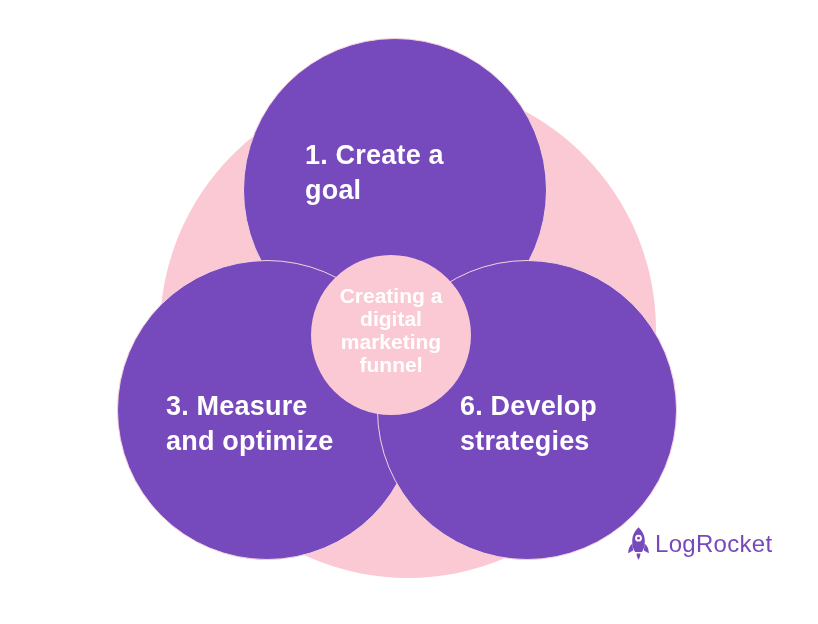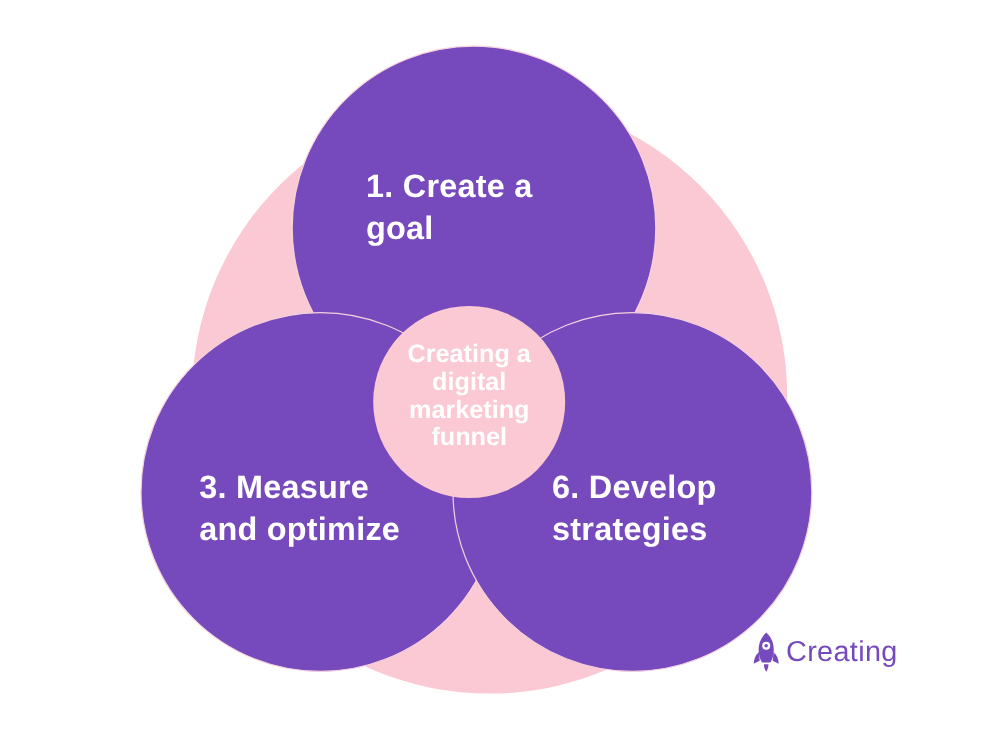--- a/index.html
+++ b/index.html
@@ -100,16 +100,16 @@
         <g fill="#764ABC">
           <path d="M12 1 C16.2 5 17.6 9.2 17.6 13.8 C17.6 17.8 16.6 21 15 23.2 L9 23.2 C7.4 21 6.4 17.8 6.4 13.8 C6.4 9.2 7.8 5 12 1 Z"></path>
           <path d="M6.6 15.5 C4 17.6 2.8 20.6 2.8 24.2 L7.2 21.8 Z"></path>
           <path d="M17.4 15.5 C20 17.6 21.2 20.6 21.2 24.2 L16.8 21.8 Z"></path>
           <path d="M10.3 24.4 C10.3 26.6 10.9 28.3 12 30 C13.1 28.3 13.7 26.6 13.7 24.4 Z"></path>
         </g>
         <circle cx="12" cy="10.8" r="3" fill="#ffffff"></circle>
         <circle cx="12" cy="10.8" r="1.3" fill="#764ABC"></circle>
       </svg>
     </span>
-    <span class="logo-text">Creating</span>
+    <span class="logo-text">LogRocket</span>
   </div>
 
 </div>
 
 </body></html>

